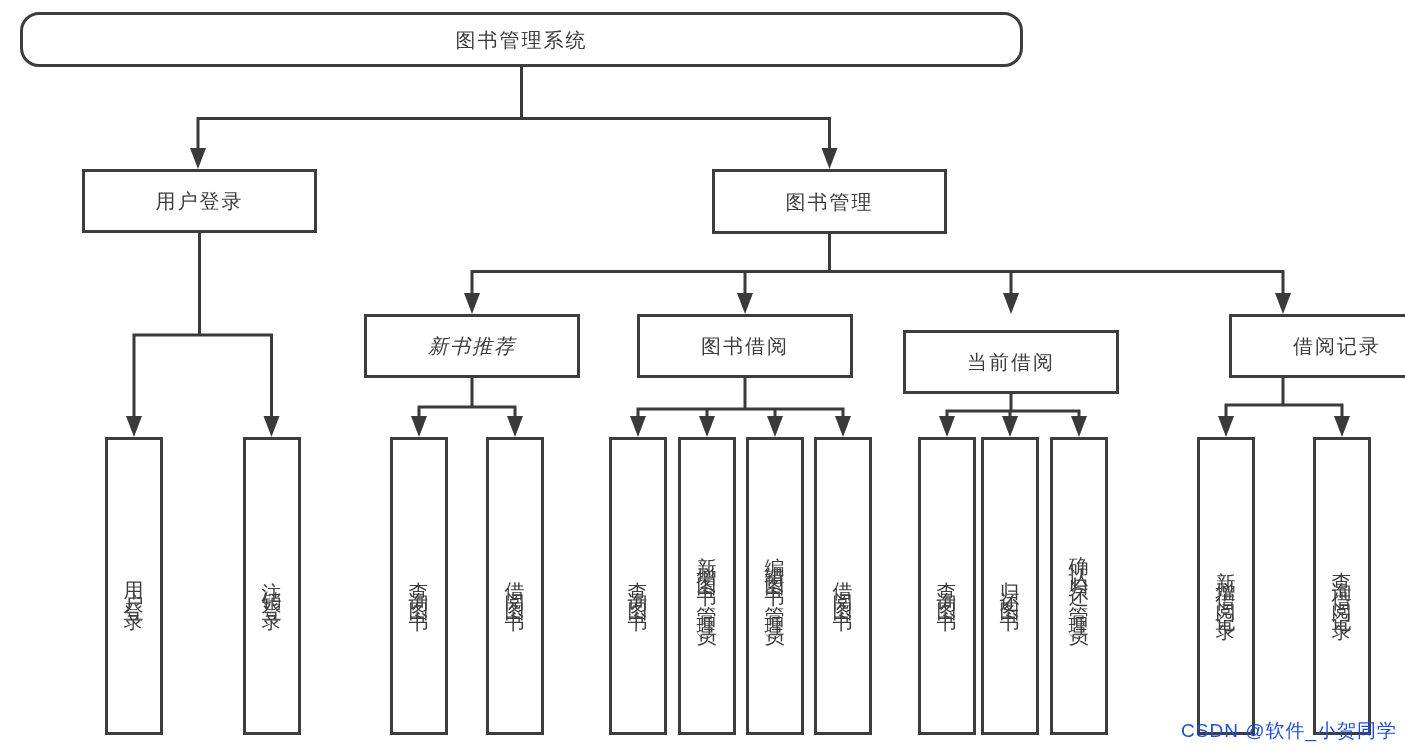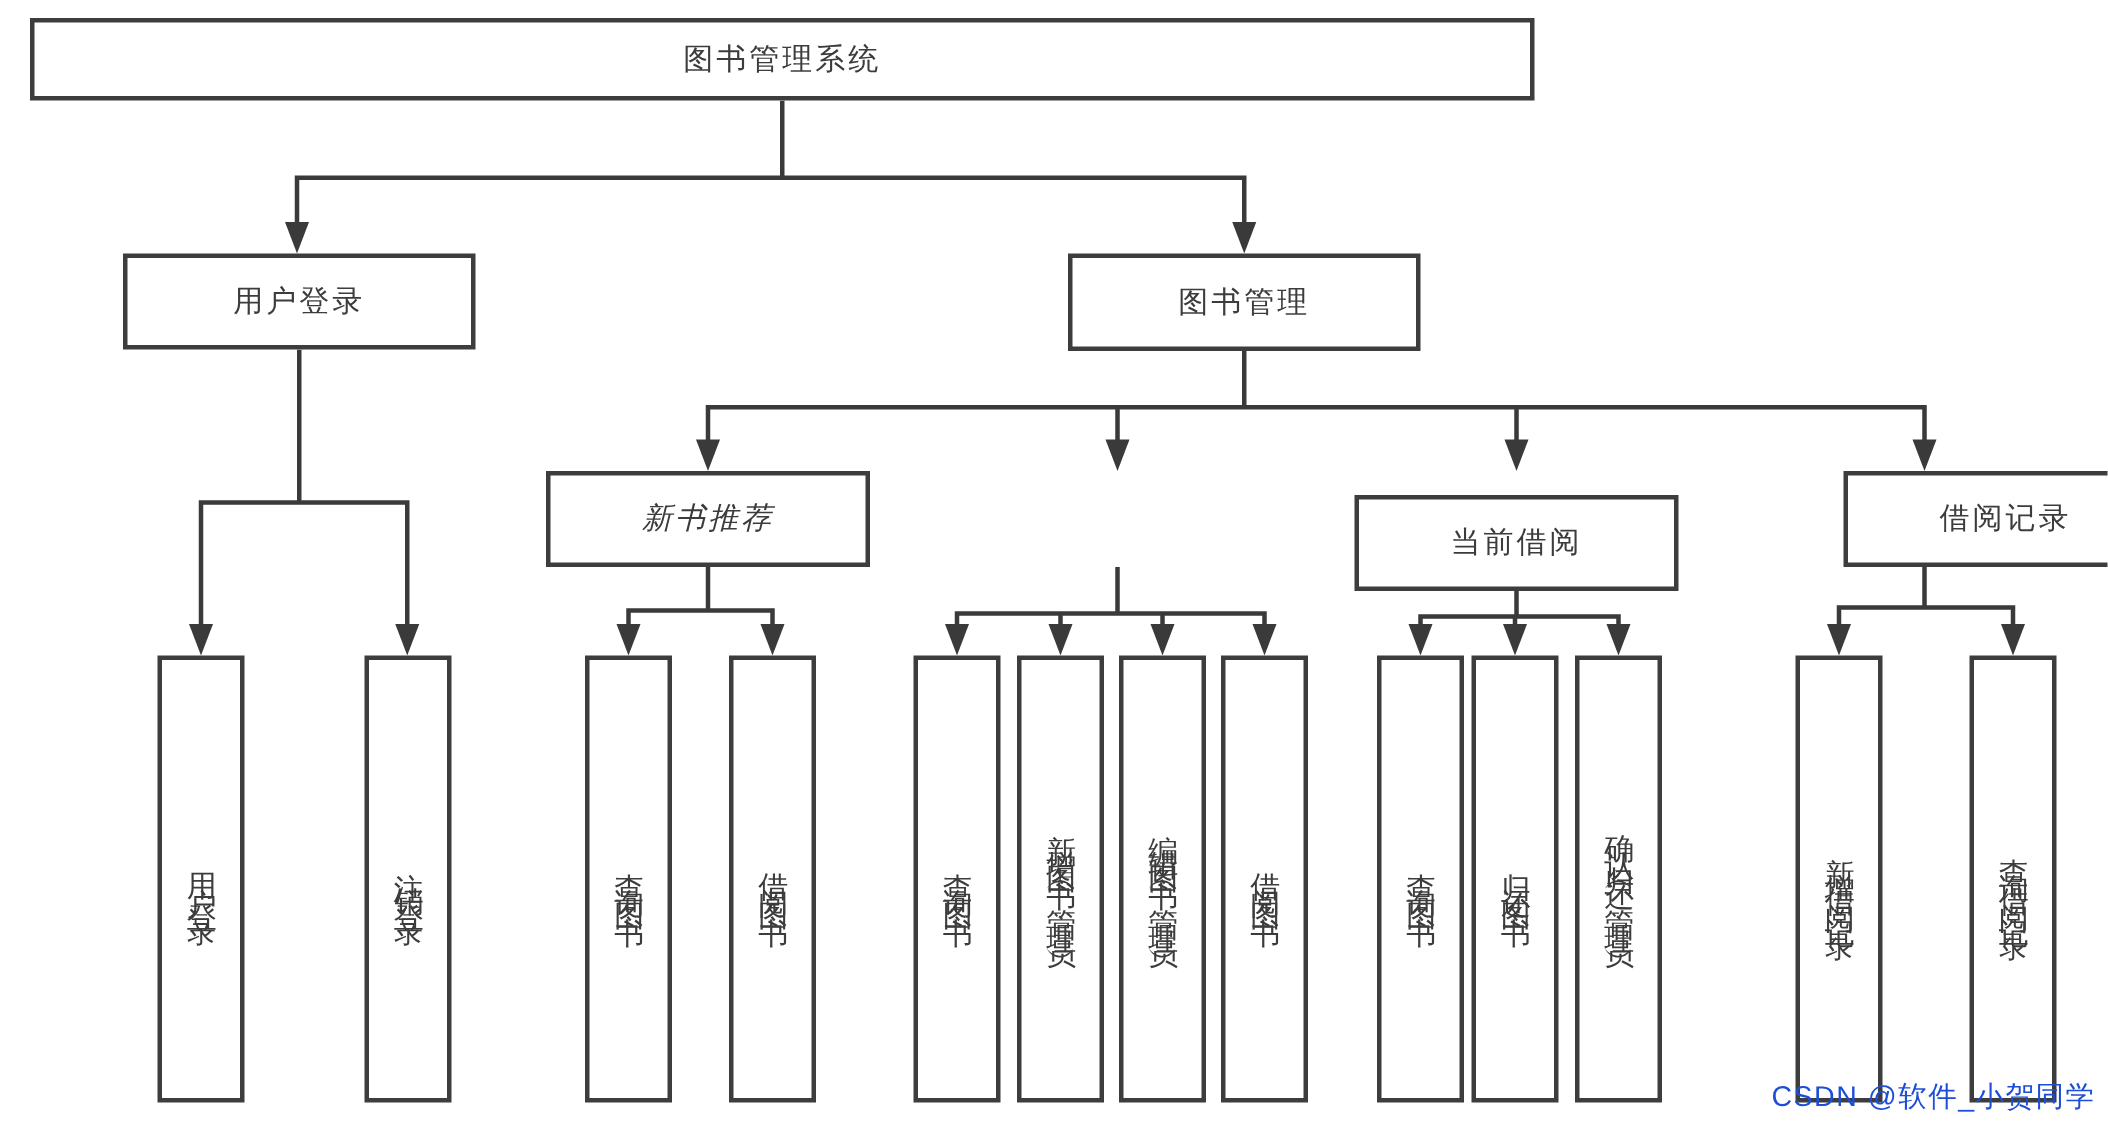--- a/index.html
+++ b/index.html
@@ -43,21 +43,21 @@
     line-height: 1;
     white-space: nowrap;
   }
   .v-label {
     writing-mode: vertical-rl;
     font-size: 20px;
     letter-spacing: 10px;
     line-height: 1;
   }
   
-  #root-node        { left: 20px;   top: 12px;  width: 1003px; height: 55px; }
+  #root-node        { left: 20px;   top: 12px;  width: 1003px; height: 55px; border-radius: 19px; }
   
   #node-user-login  { left: 82px;   top: 169px; width: 235px;  height: 64px; }
   #node-book-mgmt   { left: 712px;  top: 169px; width: 235px;  height: 65px; text-align: right; }
   
   #node-new-books   { left: 364px;  top: 314px; width: 216px;  height: 64px; font-style: italic; }
   #node-book-borrow { left: 637px;  top: 314px; width: 216px;  height: 64px; }
   #node-cur-borrow  { left: 903px;  top: 314px; width: 216px;  height: 64px; margin-top: 16px; }
   #node-borrow-rec  { left: 1229px; top: 314px; width: 216px;  height: 64px; }
   
   .leaf { top: 437px; width: 58px; height: 298px; }
@@ -137,20 +137,21 @@
       <path d="M1334 416 L1350 416 L1342 437 Z"></path>
     </g>
   </svg>
 
   <div class="box h-label" id="root-node">图书管理系统</div>
 
   <div class="box h-label" id="node-user-login">用户登录</div>
   <div class="box h-label" id="node-book-mgmt">图书管理</div>
 
   <div class="box h-label" id="node-new-books">新书推荐</div>
+  <div class="box h-label" id="node-book-borrow">图书借阅</div>
   <div class="box h-label" id="node-cur-borrow">当前借阅</div>
   <div class="box h-label" id="node-borrow-rec">借阅记录</div>
 
   <div class="box v-label leaf" id="leaf-login">用户登录</div>
   <div class="box v-label leaf" id="leaf-logout">注销登录</div>
 
   <div class="box v-label leaf" id="leaf-query-1">查询图书</div>
   <div class="box v-label leaf" id="leaf-borrow-1">借阅图书</div>
 
   <div class="box v-label leaf" id="leaf-query-2">查询图书</div>

